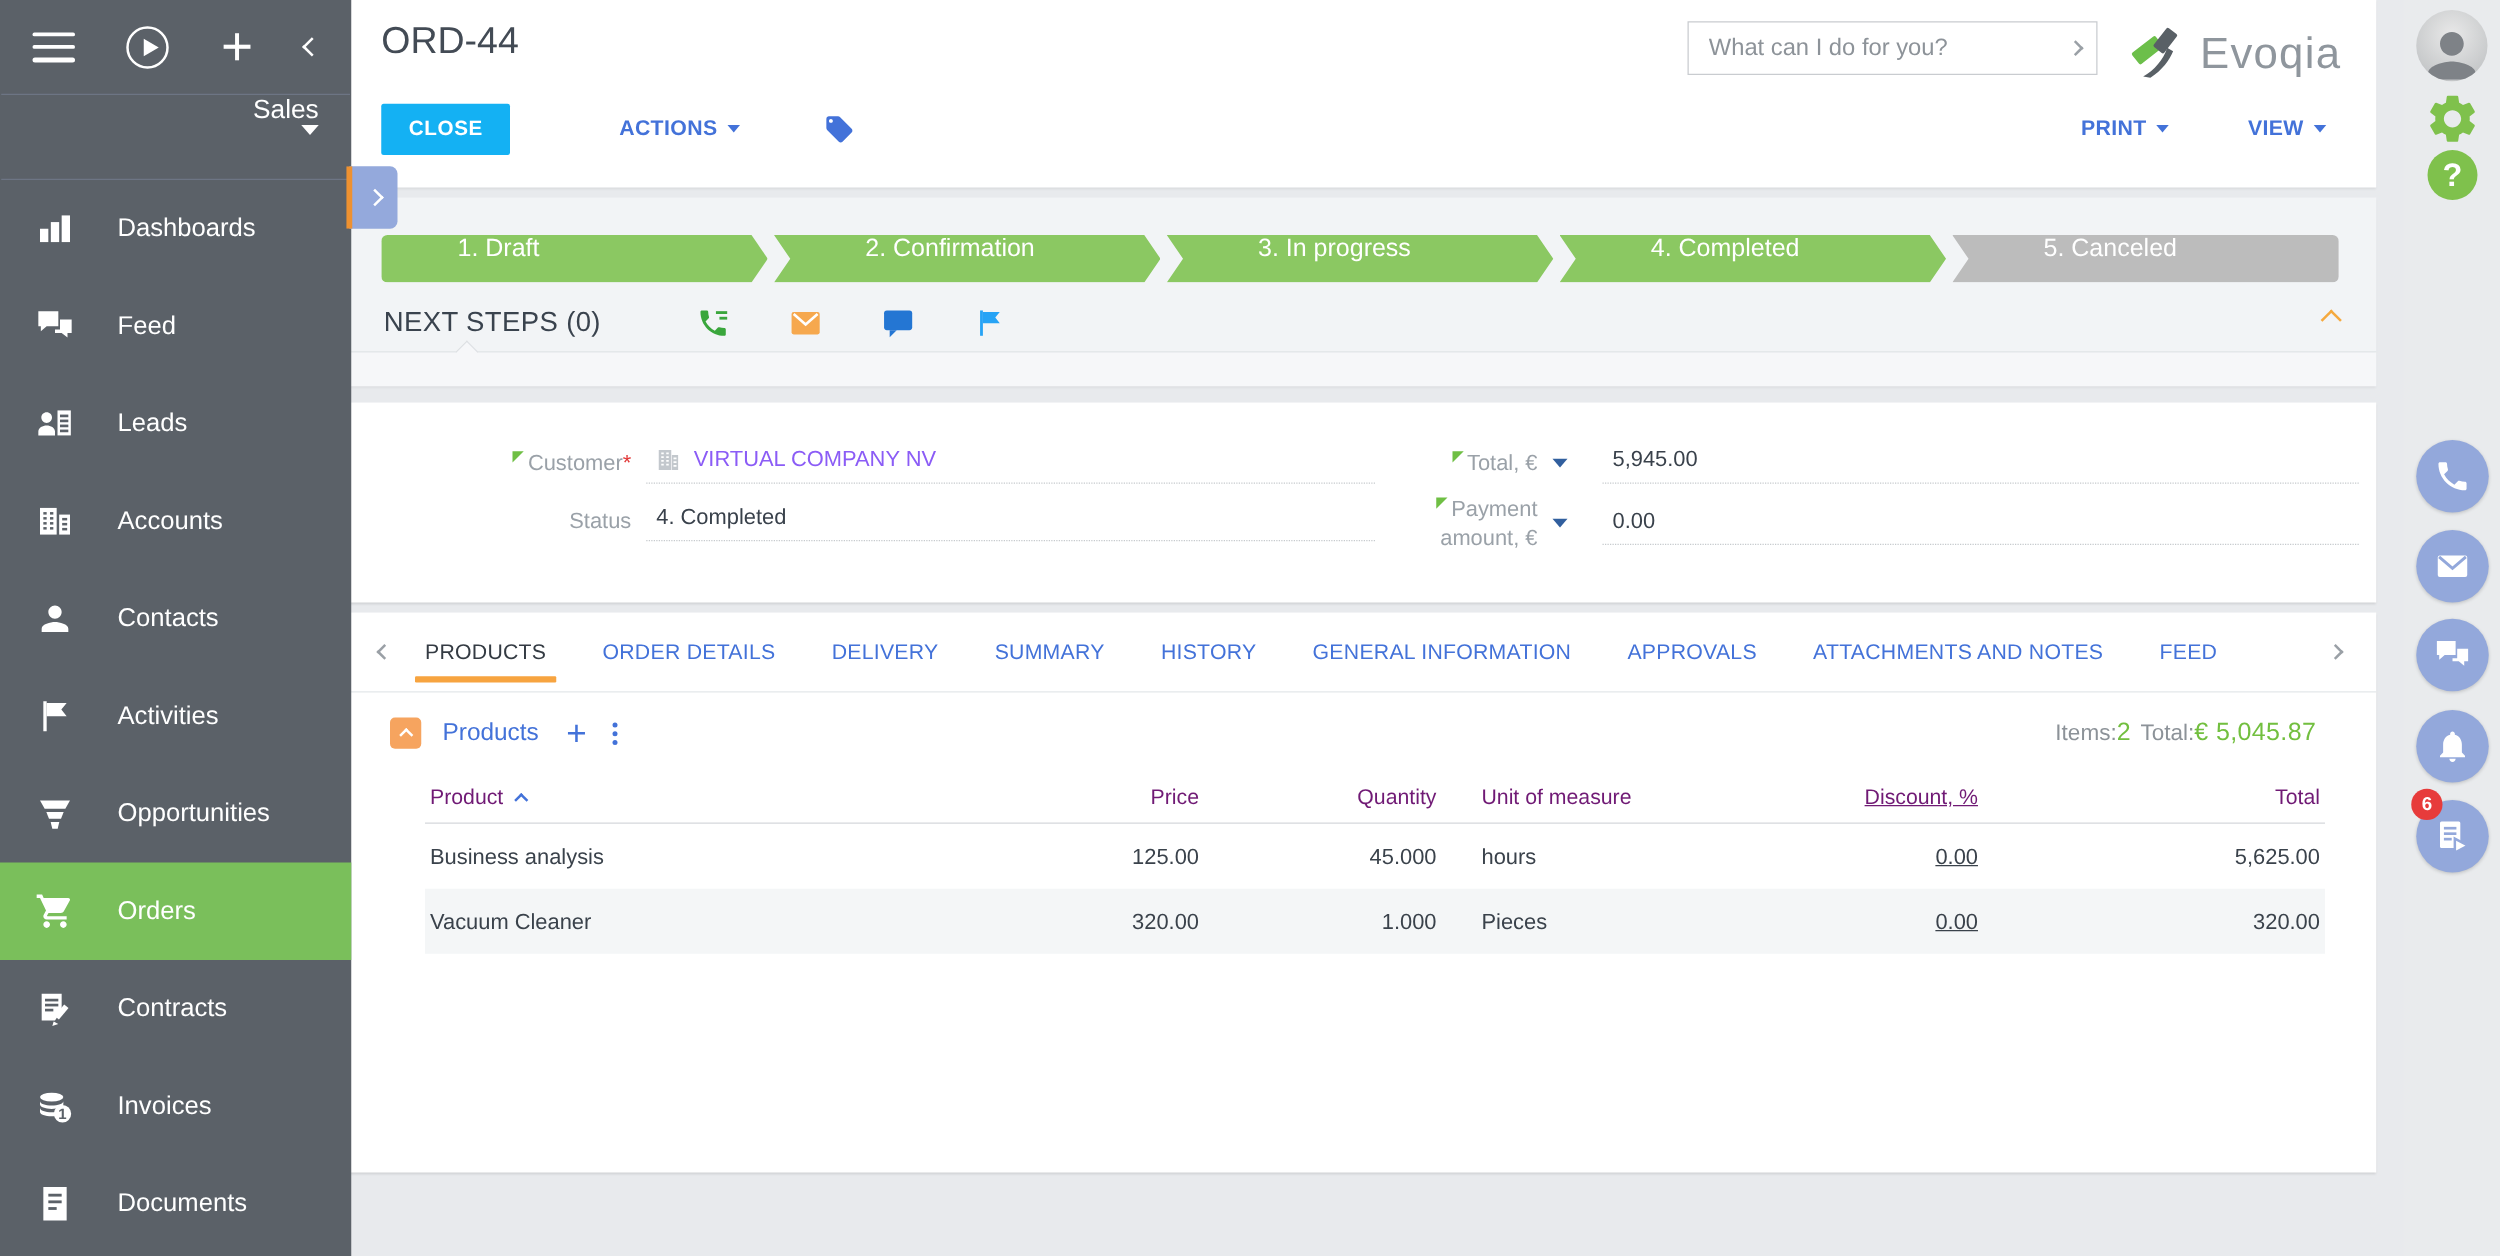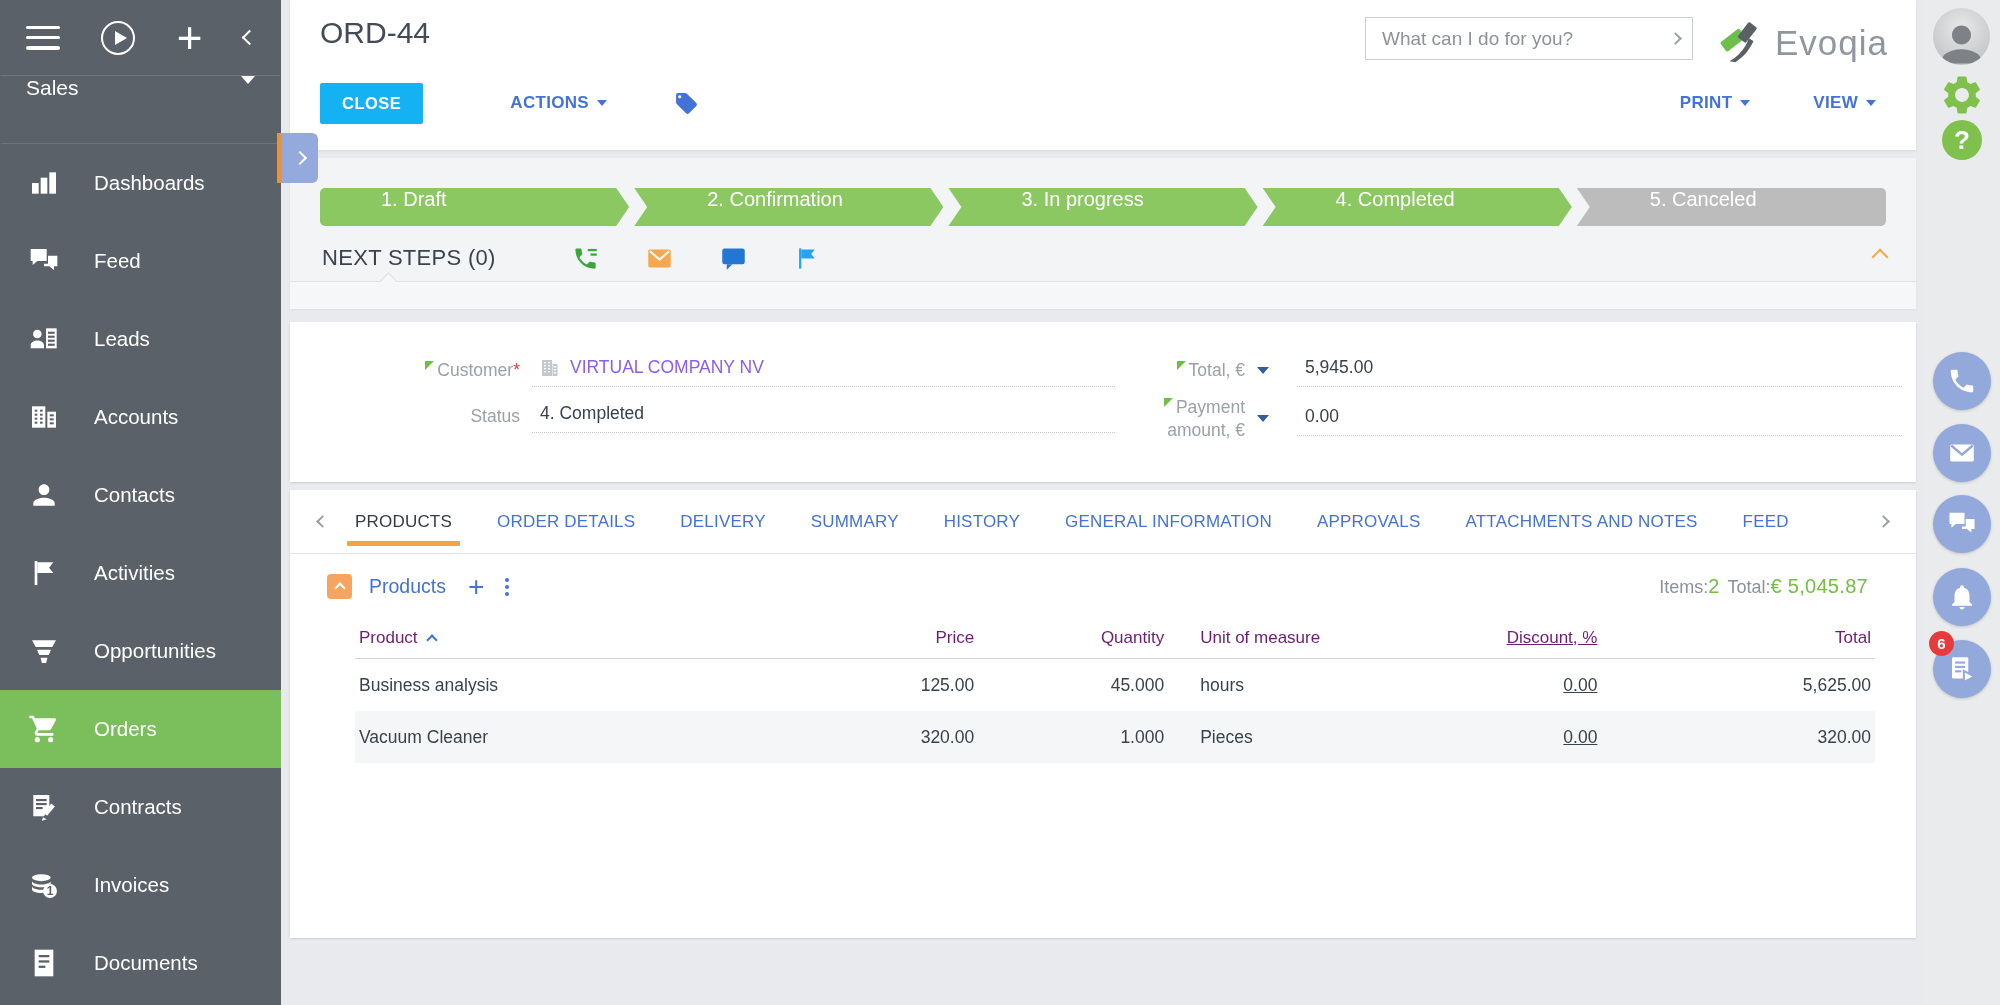--- a/index.html
+++ b/index.html
@@ -14,36 +14,36 @@
   .hamburger { width:34px; height:24px; display:flex; flex-direction:column; justify-content:space-between; }
   .hamburger i { display:block; height:3.5px; background:#fff; border-radius:2px; }
   .play-circle { width:34px; height:34px; border:2.5px solid #fff; border-radius:50%; position:relative; }
   .play-circle i { position:absolute; left:12px; top:8px; width:0; height:0; border-left:12px solid #fff; border-top:7px solid transparent; border-bottom:7px solid transparent; }
   .plus-glyph { color:#fff; font-size:44px; font-weight:200; line-height:30px; }
   .chev { display:inline-block; width:11px; height:11px; border-right:2.5px solid currentColor; border-bottom:2.5px solid currentColor; }
   .chev-left { transform:rotate(135deg); color:#fff; }
   .chev-right { transform:rotate(-45deg); }
   .chev-up { transform:rotate(-135deg); }
   .sb-div { height:1px; background:#6d7584; margin:0 1px; }
-  .sb-workspace { height:67px; display:flex; align-items:flex-start; padding:0 26px; color:#fff; font-size:21px; cursor:pointer; }
+  .sb-workspace { height:67px; display:flex; align-items:flex-end; padding:0 26px; color:#fff; font-size:21px; cursor:pointer;flex-direction:column; }
   .sb-workspace .caret { margin-left:auto; }
   .caret { width:0; height:0; border-left:6px solid transparent; border-right:6px solid transparent; border-top:7px solid currentColor; display:inline-block; }
   .sb-nav { }
   .sb-item { height:78px; display:flex; align-items:center; padding:0 0 0 28px; color:#fff; cursor:pointer; }
   .sb-item.active { background:#7abf5b; }
   .sb-icon { width:44px; display:flex; align-items:center; }
   .sb-icon svg { width:32px; height:32px; fill:#fff; }
   .sb-label { margin-left:22px; font-size:20.5px; }
 
   
   .expander { position:absolute; left:277px; top:133px; width:41px; height:50px; background:#94a9dc; border-left:5px solid #ee9130; border-radius:0 6px 6px 0; display:flex; align-items:center; justify-content:center; cursor:pointer; z-index:4; }
   .expander .chev { width:10px; height:10px; border-color:#fff; border-width:2px; }
 
   
-  .main { position:absolute; left:281px; top:0; width:1642px; height:100%; }
+  .main { position:absolute; left:266px; top:0; width:1642px; height:100%; }
   .card { background:#fff; box-shadow:0 1px 2px rgba(0,0,0,.12); }
 
   .topcard { position:absolute; left:9px; top:0; width:1626px; height:150px; background:#fff; box-shadow:0 1px 2px rgba(0,0,0,.08); }
   .page-title { position:absolute; left:30px; top:16px; font-size:30px; font-weight:400; color:#434b55; }
   .search-box { position:absolute; right:223px; top:17px; width:328px; height:43px; border:1px solid #c9ccd0; background:#fff; display:flex; align-items:center; padding:0 12px 0 16px; }
   .search-box input { flex:1; border:none; outline:none; font-size:19px; color:#3a424b; font-family:inherit; }
   .search-box input::placeholder { color:#8d9399; }
   .search-go { color:#9aa0a6; cursor:pointer; display:flex; }
   .search-go .chev { width:9px; height:9px; border-width:2px; }
   .logo { position:absolute; right:28px; top:20px; display:flex; align-items:center; gap:10px; }

